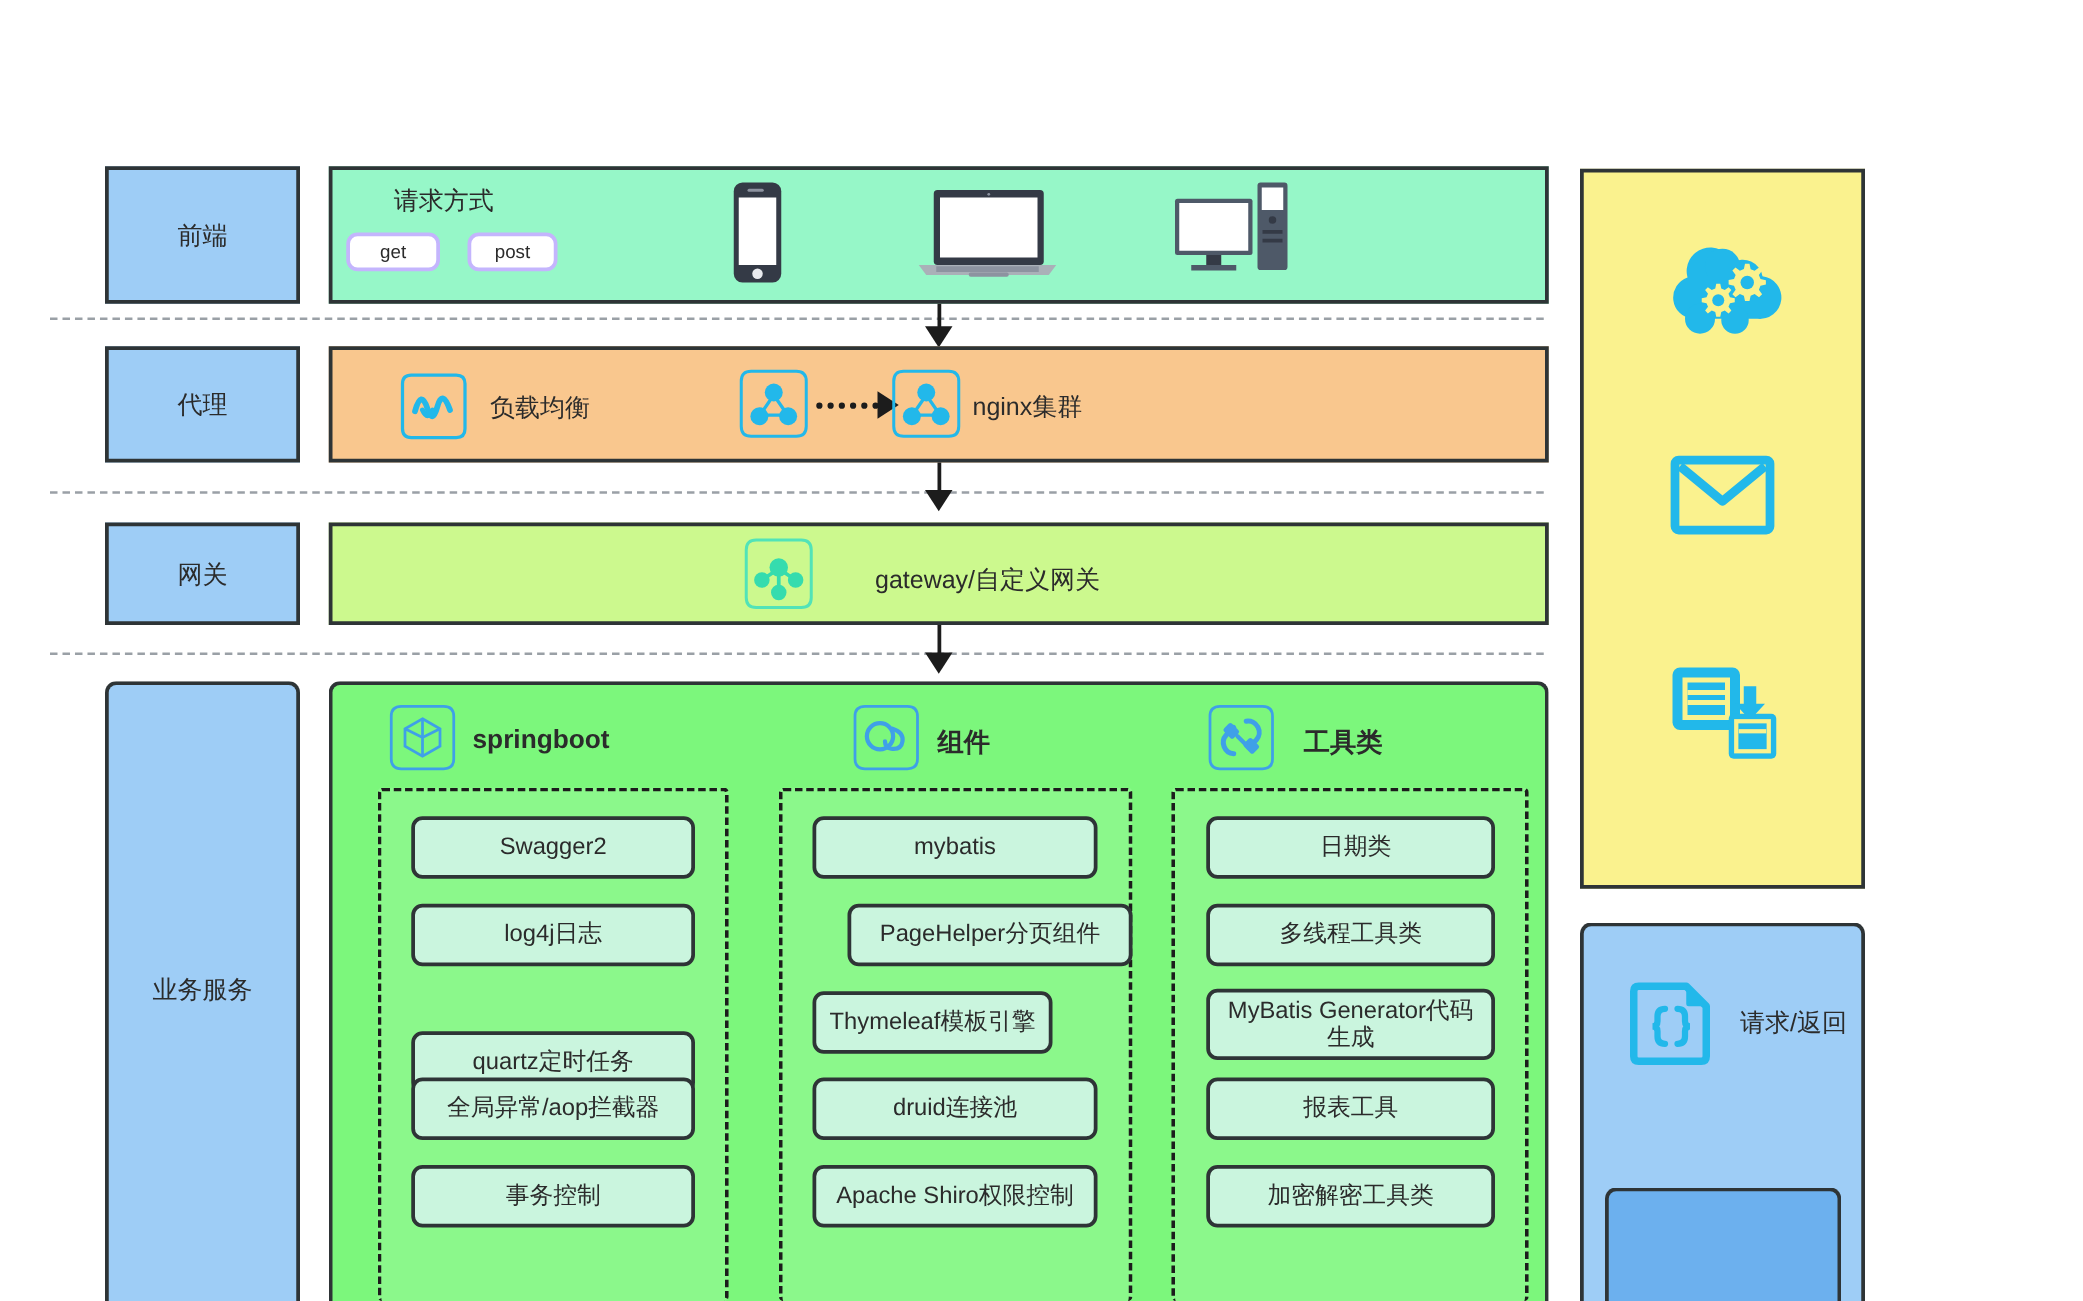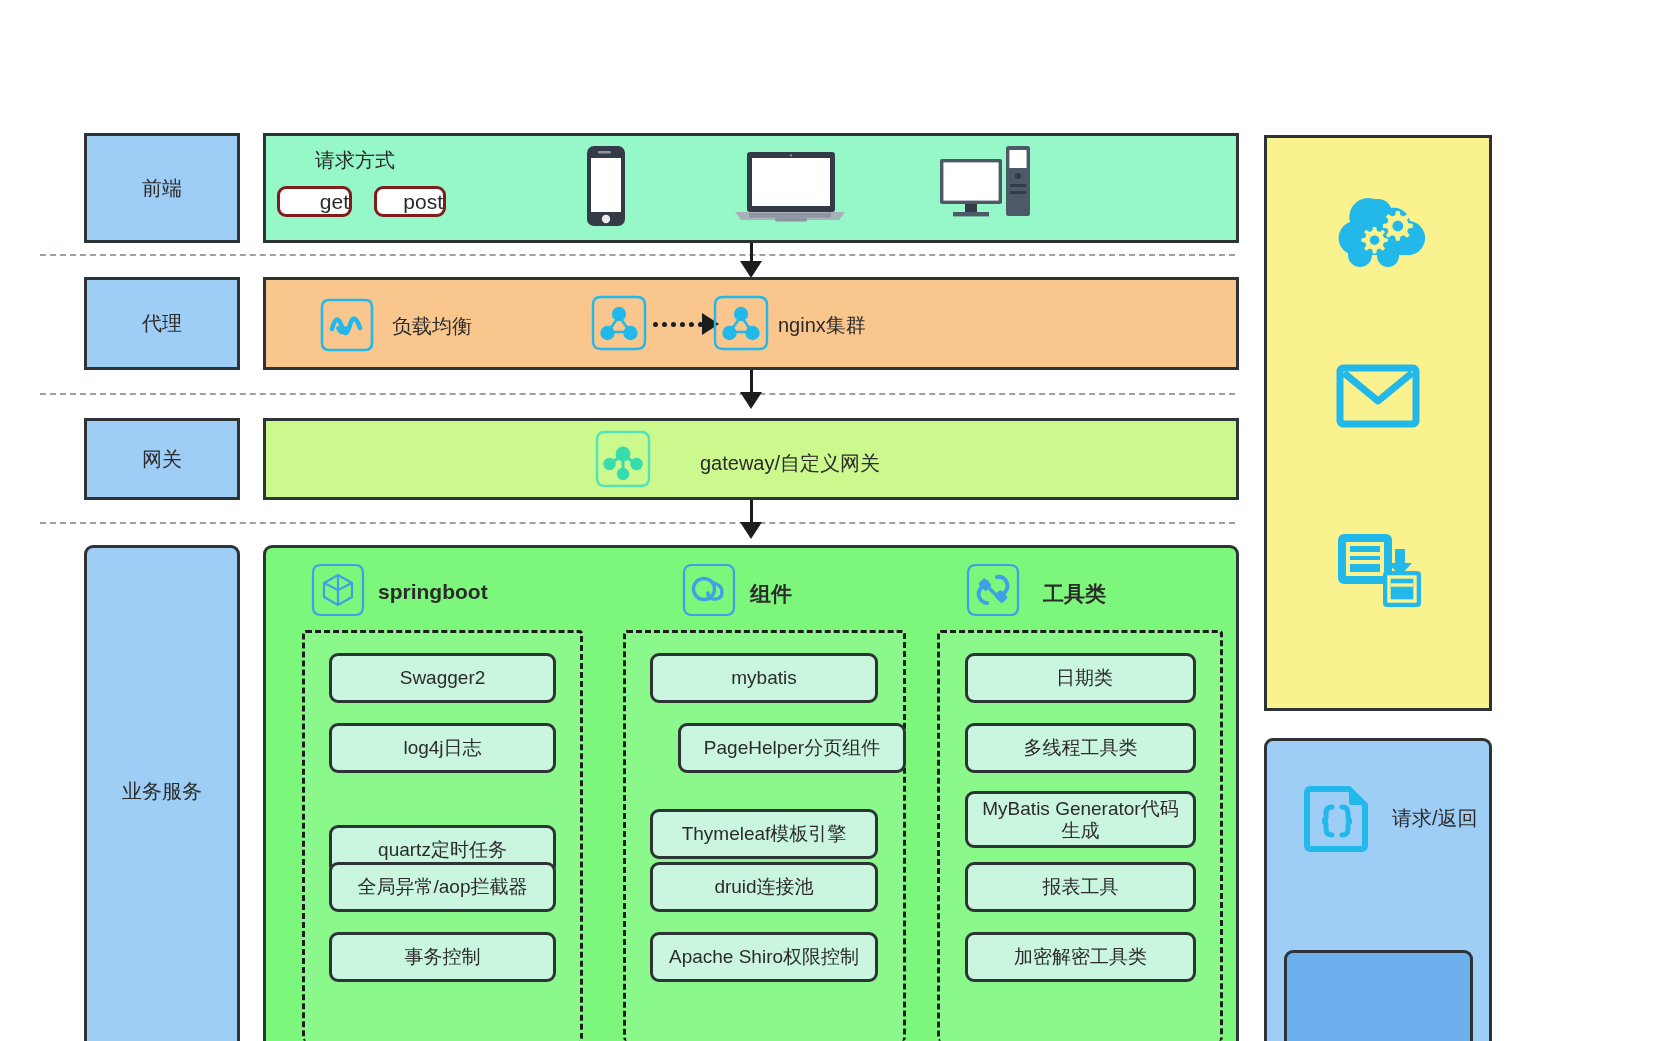--- a/index.html
+++ b/index.html
@@ -40,26 +40,26 @@
     width: 0; height: 0;
     border-left: 11px solid transparent;
     border-right: 11px solid transparent;
     border-top: 17px solid #1c1c1c;
   }
 
   
   #frontend-band { background: #96f7c8; }
   .verb-chip {
     position: absolute;
-    border: 3px solid #7f1d1d;
+    border: 3px solid #c4b5fd;
     border-radius: 9px;
     background: #ffffff;
-    font-size: 21px;
-    color: #2b2b2b;
-    display: flex; align-items: center; justify-content: flex-end;
+    font-size: 15px;
+    color: #2b2b2b;
+    display: flex; align-items: center; justify-content: center;
   }
 
   
   #proxy-band { background: #f9c78e; }
   #gateway-band { background: #ccf98e; }
   #service-band { background: #7cf77c; }
 
   .inline-label {
     position: absolute;
     font-size: 20px;
@@ -303,21 +303,21 @@
   <div class="chip" style="left:329px; top:932px; width:227px; height:50px;">
     <span>事务控制</span>
     </div>
 
   <div class="chip" style="left:650px; top:653px; width:228px; height:50px;">
     <span>mybatis</span>
     </div>
   <div class="chip" style="left:678px; top:723px; width:228px; height:50px;">
     <span>PageHelper分页组件</span>
     </div>
-  <div class="chip" style="left:650px; top:793px; width:228px; height:50px;margin-top:16px;">
+  <div class="chip" style="left:650px; top:793px; width:192px; height:50px;">
     <span>Thymeleaf模板引擎</span>
     </div>
   <div class="chip" style="left:650px; top:862px; width:228px; height:50px;">
     <span>druid连接池</span>
     </div>
   <div class="chip" style="left:650px; top:932px; width:228px; height:50px;">
     <span>Apache Shiro权限控制</span>
     </div>
 
   <div class="chip" style="left:965px; top:653px; width:231px; height:50px;padding-left:14px;">

